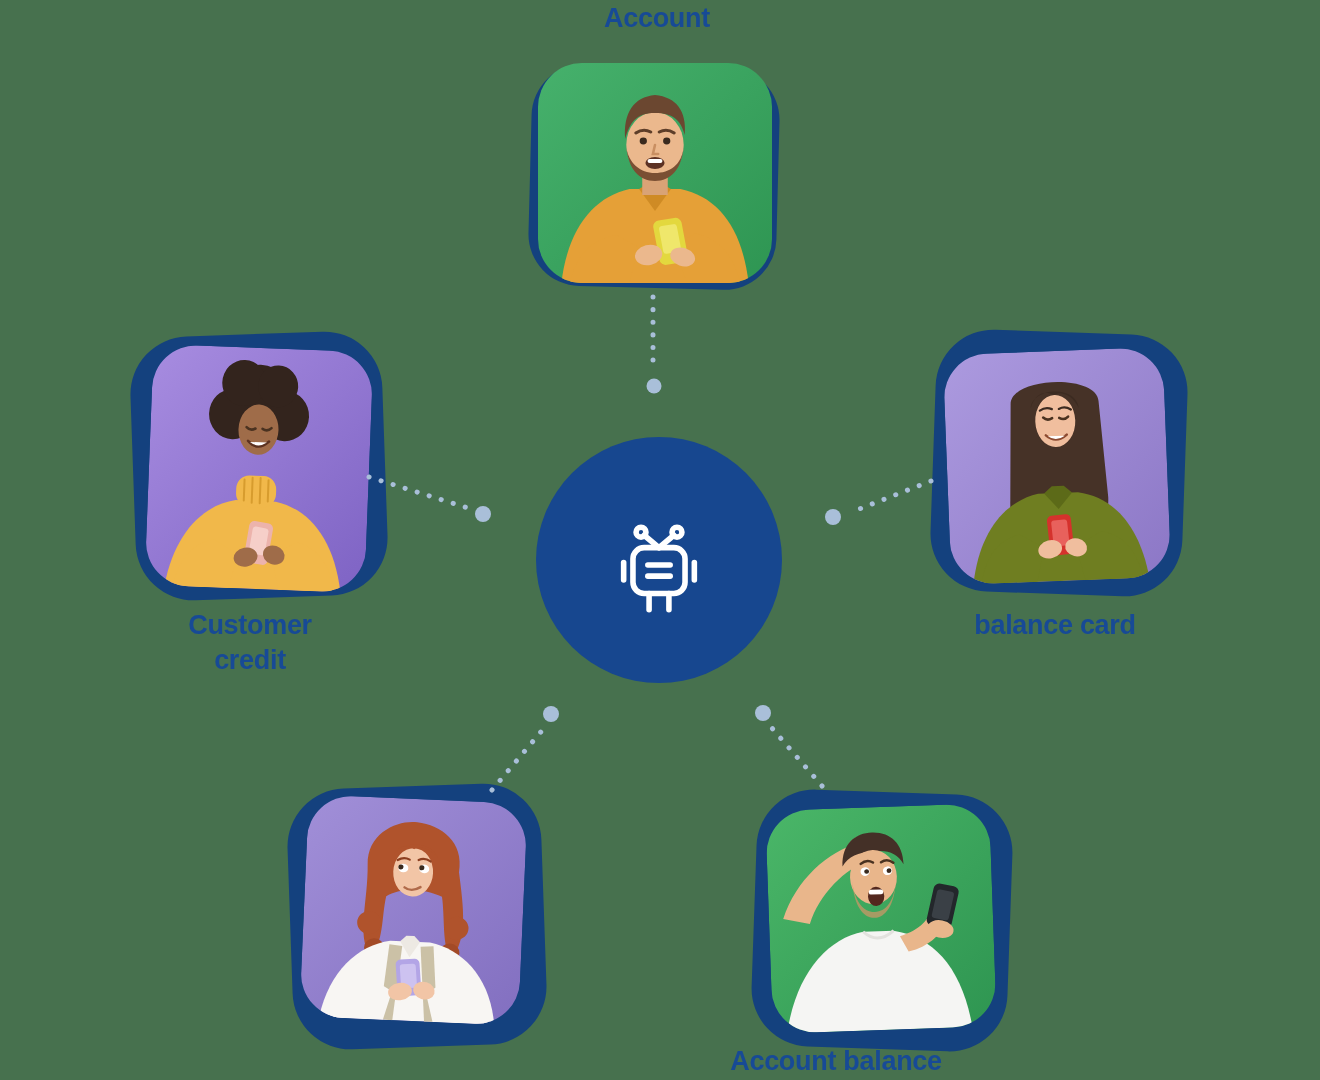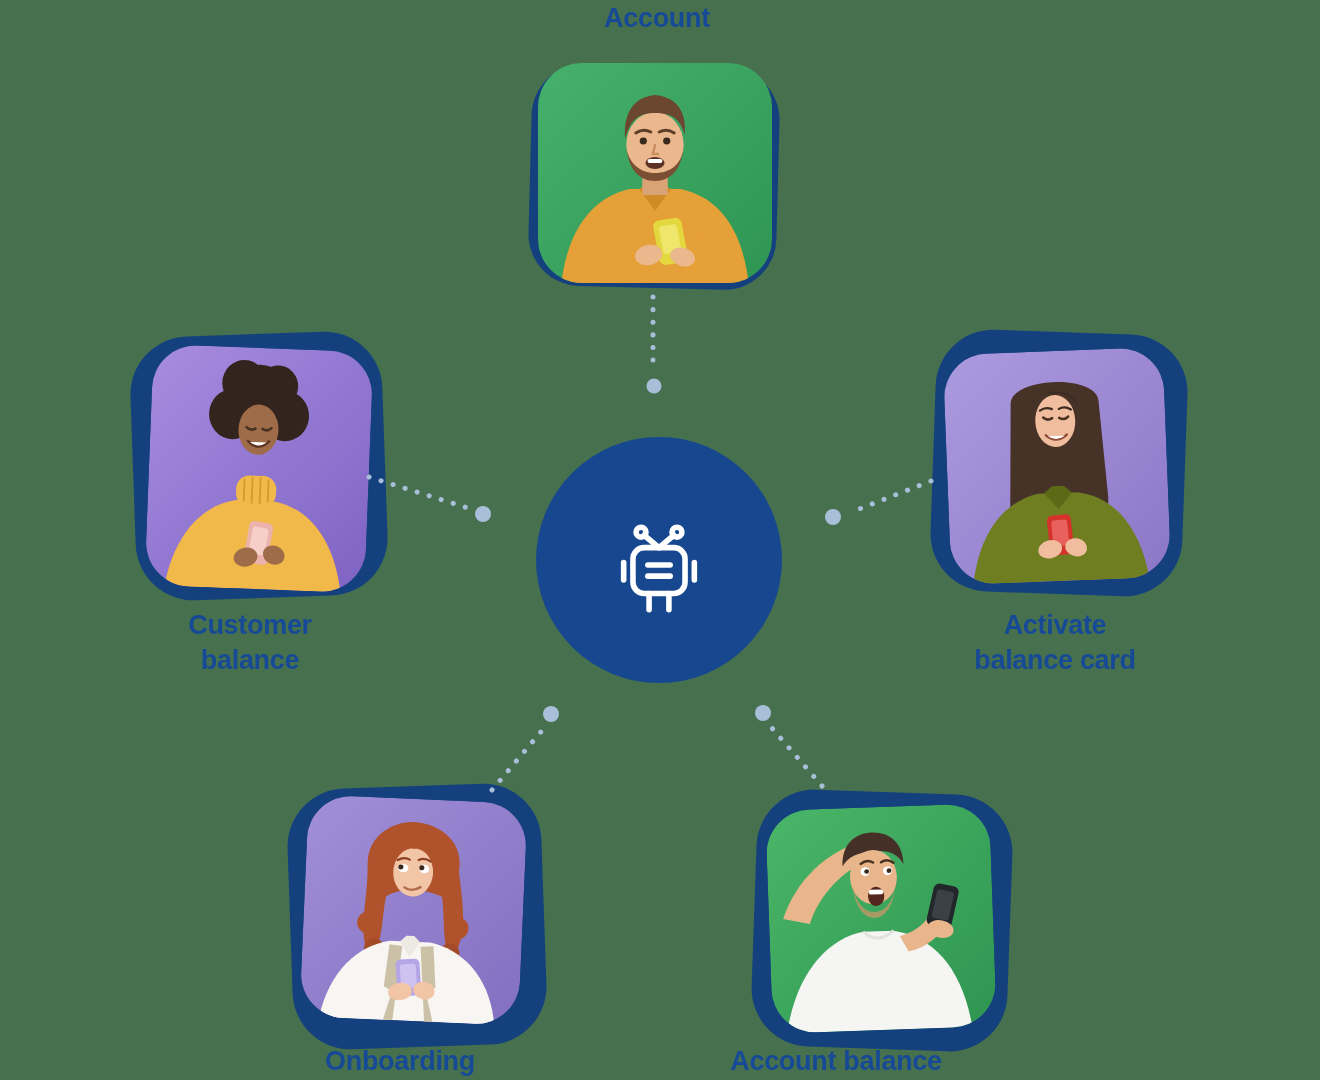--- a/index.html
+++ b/index.html
@@ -158,21 +158,21 @@
       <g transform="rotate(8 112 188)">
         <rect x="100" y="166" width="24" height="40" rx="5" fill="#ECB3AC"></rect>
         <rect x="104" y="171" width="16" height="26" rx="3" fill="#F6CFC9"></rect>
       </g>
       <ellipse cx="100" cy="200" rx="12" ry="9" fill="#9F6C49" transform="rotate(-12 100 200)"></ellipse>
       <ellipse cx="128" cy="197" rx="11" ry="9" fill="#9F6C49" transform="rotate(15 128 197)"></ellipse>
     </svg>
   </div>
   <div class="node-label l-customer">
     <span>Customer</span>
-    <span>balance</span>
+    <span>credit</span>
   </div>
 
   <div class="frame f-activate"></div>
   <div class="photo p-activate">
     <svg viewBox="0 0 220 230" preserveAspectRatio="none">
       <defs>
           <linearGradient id="bg3" x1="0" y1="0" x2="1" y2="1">
         <stop offset="0" stop-color="#AC9ADF"></stop>
             <stop offset="1" stop-color="#8C77C6"></stop>
       </linearGradient>
@@ -193,21 +193,20 @@
       <path d="M192,230 C186,200 172,186 152,182 L126,196 L134,230 Z" fill="#6F7E21"></path>
       <g transform="rotate(-4 111 186)">
         <rect x="99" y="164" width="24" height="40" rx="5" fill="#D5322C"></rect>
         <rect x="103" y="169" width="16" height="26" rx="3" fill="#E8615C"></rect>
       </g>
       <ellipse cx="100" cy="198" rx="12" ry="9" fill="#F0BE9E" transform="rotate(-12 100 198)"></ellipse>
       <ellipse cx="126" cy="197" rx="11" ry="9" fill="#F0BE9E" transform="rotate(15 126 197)"></ellipse>
     </svg>
   </div>
   <div class="node-label l-activate">
-    <span>Activate</span>
     <span>balance card</span>
   </div>
 
   <div class="frame f-onboarding"></div>
   <div class="photo p-onboarding">
     <svg viewBox="0 0 220 230" preserveAspectRatio="none">
       <defs>
           <linearGradient id="bg4" x1="0" y1="0" x2="1" y2="1">
         <stop offset="0" stop-color="#A18FD8"></stop>
             <stop offset="1" stop-color="#826FC0"></stop>
@@ -235,23 +234,20 @@
       <path d="M28,230 C34,202 48,190 68,186 L92,200 L84,230 Z" fill="#F8F6F3"></path>
       <path d="M190,230 C184,202 170,190 150,186 L126,200 L134,230 Z" fill="#F8F6F3"></path>
       <g transform="rotate(-6 108 186)">
         <rect x="96" y="166" width="24" height="38" rx="5" fill="#B3A5E6"></rect>
         <rect x="100" y="171" width="16" height="25" rx="3" fill="#CDC2F0"></rect>
       </g>
       <ellipse cx="100" cy="200" rx="12" ry="9" fill="#F2C5A6" transform="rotate(-12 100 200)"></ellipse>
       <ellipse cx="124" cy="198" rx="11" ry="9" fill="#F2C5A6" transform="rotate(15 124 198)"></ellipse>
     </svg>
   </div>
-  <div class="node-label l-onboarding">
-    <span>Onboarding</span>
-  </div>
 
   <div class="frame f-account"></div>
   <div class="photo p-account">
     <svg viewBox="0 0 220 230" preserveAspectRatio="none">
       <defs>
           <linearGradient id="bg5" x1="0" y1="0" x2="1" y2="1">
         <stop offset="0" stop-color="#4AB668"></stop>
             <stop offset="1" stop-color="#2E9551"></stop>
       </linearGradient>
         </defs>

